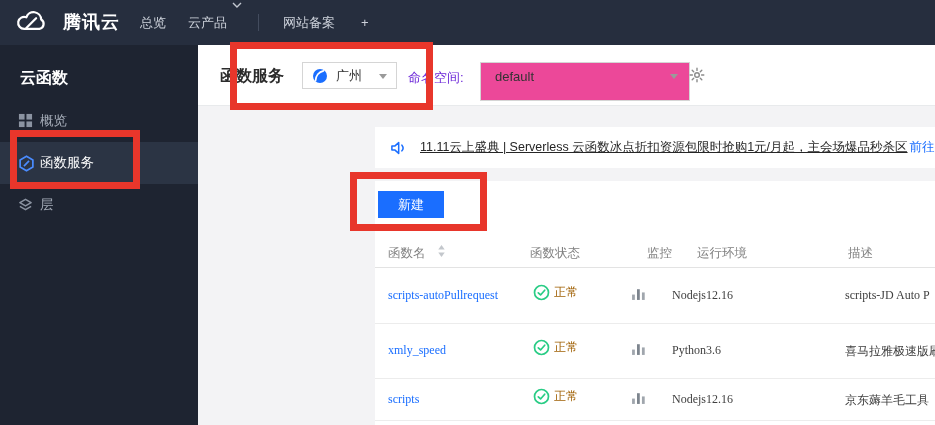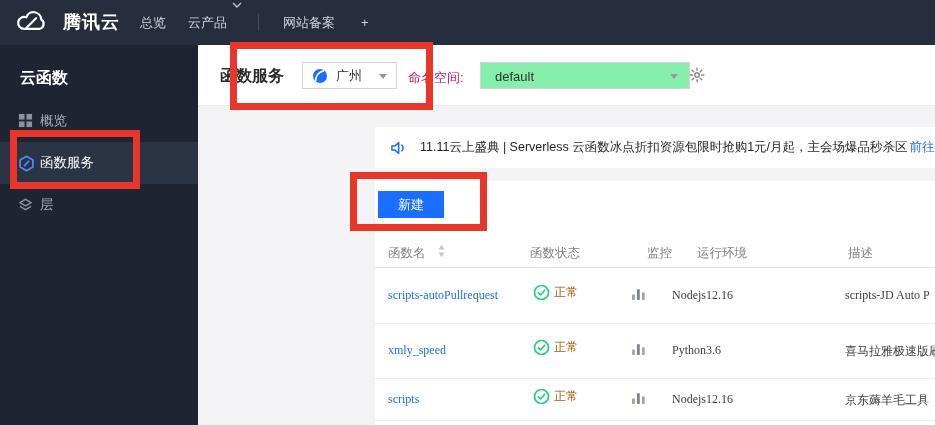--- a/index.html
+++ b/index.html
@@ -29,29 +29,29 @@
   .side-item .s-label { position:absolute; left:40px; }
   .side-item.selected { background:#2b3444; color:#ffffff; }
   
   .main-header { position:absolute; left:198px; top:45px; width:737px; height:61px; background:#fff; border-bottom:1px solid #e8eaec; z-index:3; }
   .page-title { position:absolute; left:22px; top:21px; font-size:16px; font-weight:bold; color:#2b2b2b; }
   .region-select { position:absolute; left:104px; top:17px; width:95px; height:27px; border:1px solid #d5d5d5; background:#fff; display:flex; align-items:center; cursor:pointer; }
   .region-select .globe { margin-left:9px; display:flex; }
   .region-select .r-label { margin-left:8px; font-size:13px; color:#333; }
   .sel-caret { width:0; height:0; border-left:4.5px solid transparent; border-right:4.5px solid transparent; border-top:5px solid #9a9a9a; }
   .region-select .sel-caret { position:absolute; right:9px; top:11px; }
-  .ns-label { position:absolute; left:210px; top:24px; font-size:13px; color:#be185d; }
-  .ns-select { position:absolute; left:282px; top:17px; width:210px; height:27px; border:1px solid #d5d5d5; background:#86efac; cursor:pointer; }
+  .ns-label { position:absolute; left:210px; top:24px; font-size:13px; color:#6d28d9; }
+  .ns-select { position:absolute; left:282px; top:17px; width:210px; height:39px; border:1px solid #d5d5d5; background:#ec4899; cursor:pointer; }
   .ns-select .ns-value { position:absolute; left:14px; top:6px; font-size:13px; color:#333; }
   .ns-select .sel-caret { position:absolute; right:11px; top:11px; }
   .gear-btn { position:absolute; left:491px; top:22px; cursor:pointer; display:flex; }
   
   .notice-bar { position:absolute; left:375px; top:127px; width:560px; height:41px; background:#fff; display:flex; align-items:center; white-space:nowrap; overflow:hidden; z-index:2; }
   .notice-bar .spk { margin-left:15px; display:flex; flex:0 0 auto; }
-  .notice-text { margin-left:13px; font-size:12.5px; color:#262626; }
+  .notice-text { margin-left:13px; font-size:12.5px; color:#262626;text-decoration:underline; }
   .notice-link { margin-left:2px; font-size:12.5px; color:#1a6eff; cursor:pointer; }
   
   .panel { position:absolute; left:375px; top:181px; width:560px; height:244px; background:#fff; overflow:hidden; z-index:2; }
   .create-btn { position:absolute; left:3px; top:10px; width:66px; height:27px; background:#1a6eff; border:none; color:#fff; font-size:13px; cursor:pointer; font-family:inherit; }
   .thead { position:absolute; left:0; top:59px; width:100%; height:28px; border-bottom:1px solid #e3e3e3; font-size:12.5px; color:#808080; }
   .thead span { position:absolute; top:5px; }
   .h-name   { left:13px; }
   .sort-icon { position:absolute; left:62px; top:8px; cursor:pointer; }
   .h-status { left:155px; }
   .h-mon    { left:272px; }

